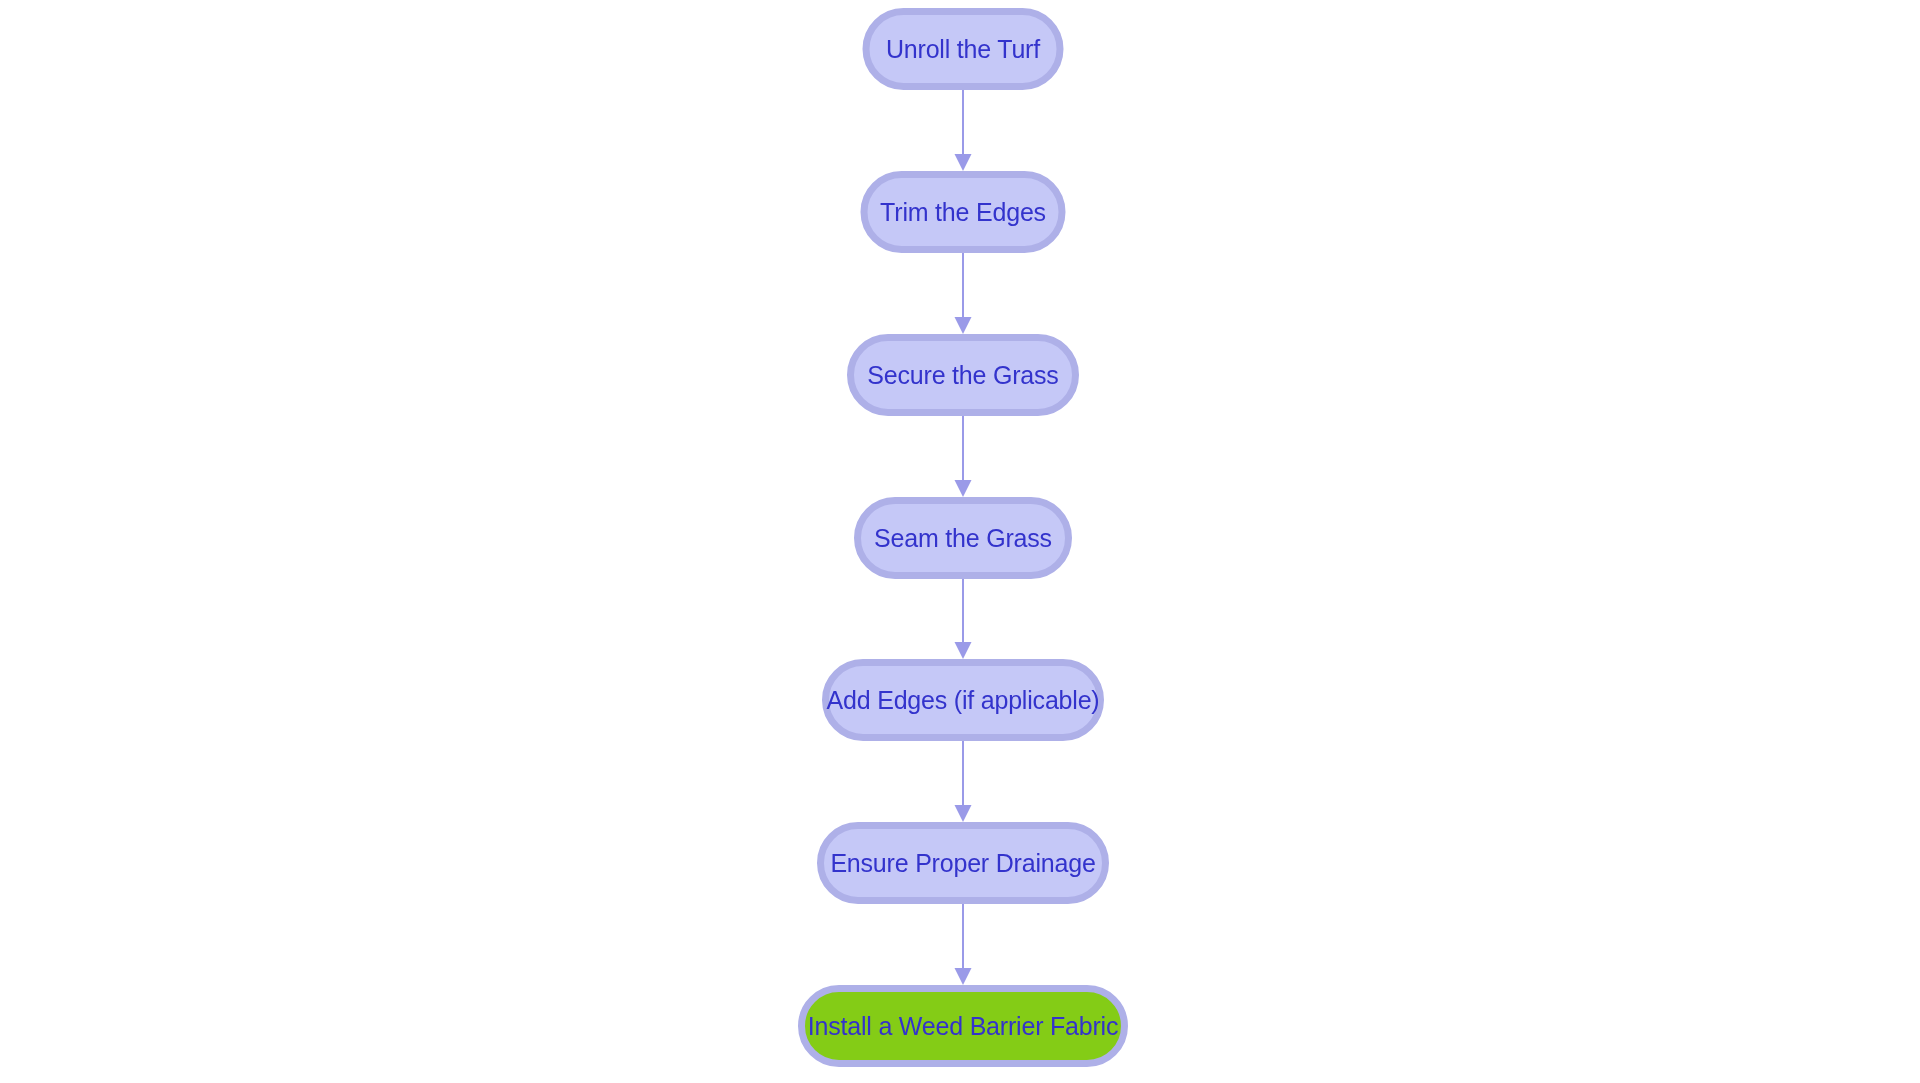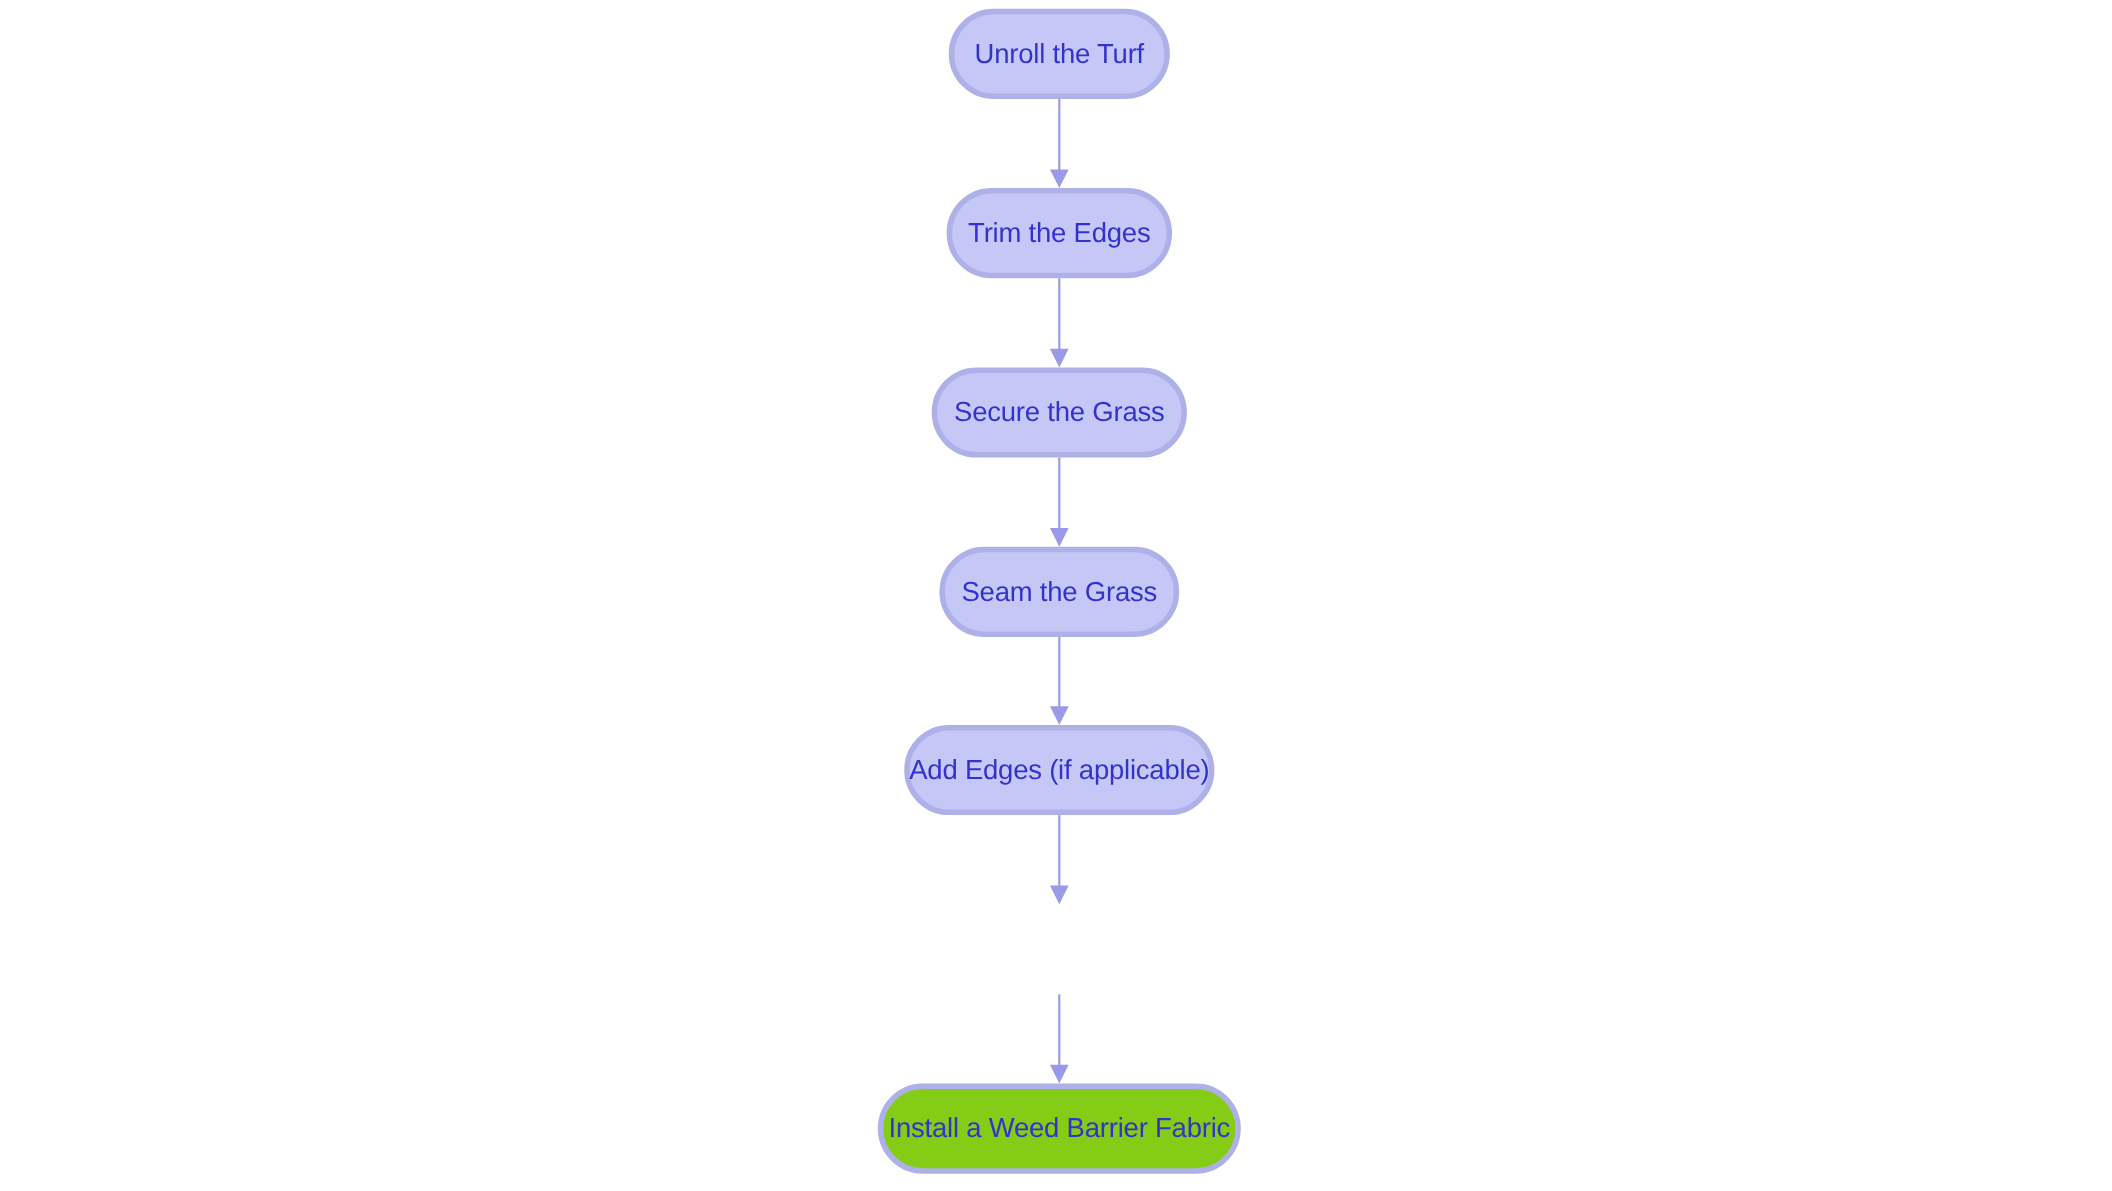--- a/index.html
+++ b/index.html
@@ -22,21 +22,21 @@
     background: #ffffff;
   }
 
   
   .node {
     position: absolute;
     box-sizing: border-box;
     height: 82px;
     border-radius: 41px;
     background: #c5c8f7;
-    border: 5px solid #6d28d9;
+    border: 7px solid #6d28d9;
     display: flex;
     align-items: center;
     justify-content: center;
     transform: translateX(-50%);
   }
   .node-label {
     color: #3333cc;
     font-family: "Liberation Sans", sans-serif;
     font-size: 25px;
     font-weight: 400;
@@ -106,16 +106,19 @@
     </div>
     <div class="node" style="left: 963px; top: 171px; width: 205px; background: rgb(197, 200, 247); border-color: rgb(174, 176, 232);">
       <span class="node-label" style="color: rgb(51, 51, 204);">Trim the Edges</span>
     </div>
     <div class="node" style="left: 963px; top: 497px; width: 218px; background: rgb(197, 200, 247); border-color: rgb(174, 176, 232); justify-content: center;">
       <span class="node-label" style="color: rgb(51, 51, 204);">Seam the Grass</span>
     </div>
     <div class="node" style="left: 963px; top: 659px; width: 282px; background: rgb(197, 200, 247); border-color: rgb(174, 176, 232);">
       <span class="node-label" style="color: rgb(51, 51, 204);">Add Edges (if applicable)</span>
     </div>
+    <div class="node" style="left: 963px; top: 822px; width: 292px; background: rgb(197, 200, 247); border-color: rgb(174, 176, 232);">
+      <span class="node-label" style="color: rgb(51, 51, 204);">Ensure Proper Drainage</span>
+    </div>
     <div class="node" style="left: 963px; top: 985px; width: 330px; background: #84cc16; border-color: rgb(174, 176, 232);">
       <span class="node-label" style="color: rgb(51, 51, 204);">Install a Weed Barrier Fabric</span>
     </div>
   </div>
 
 </body></html>

